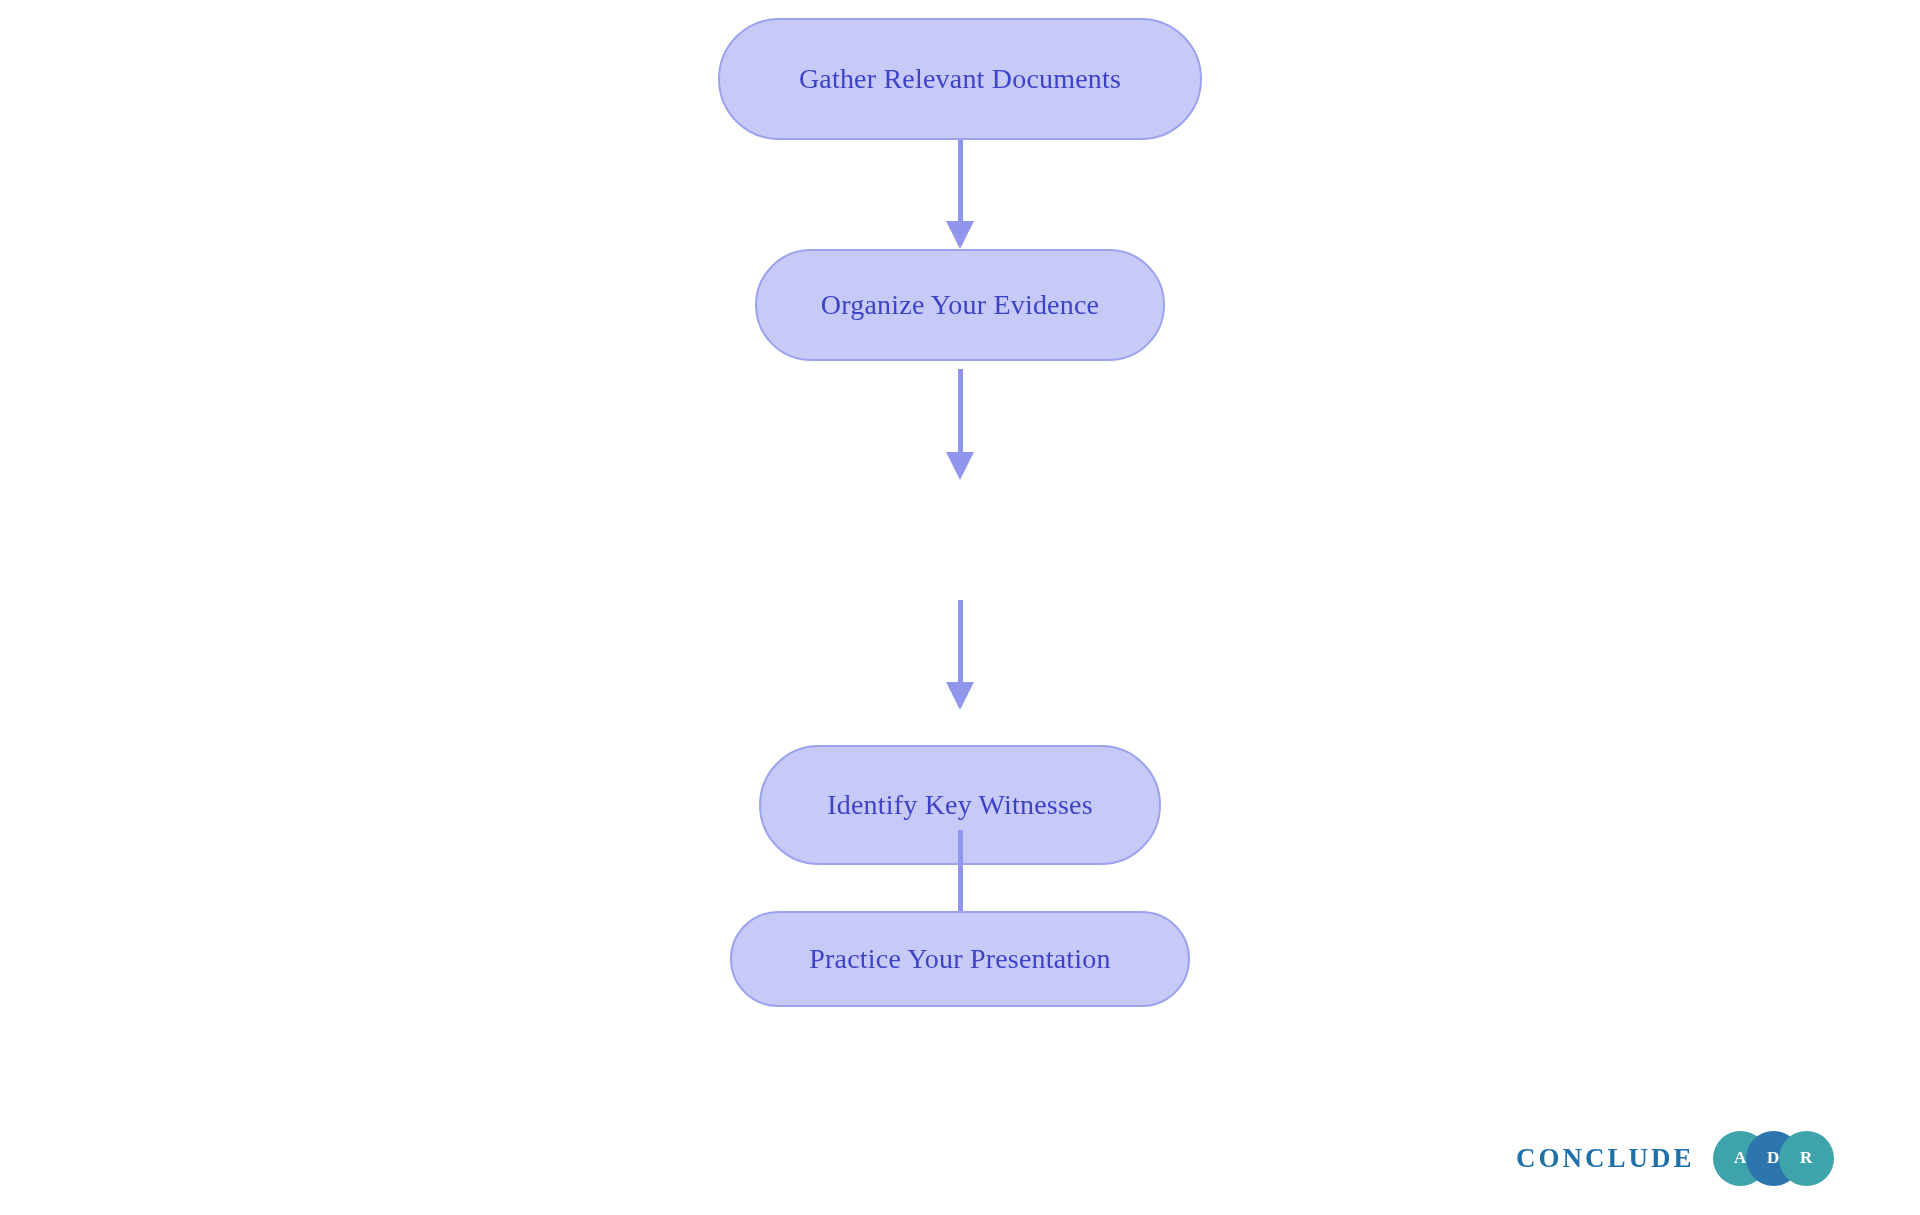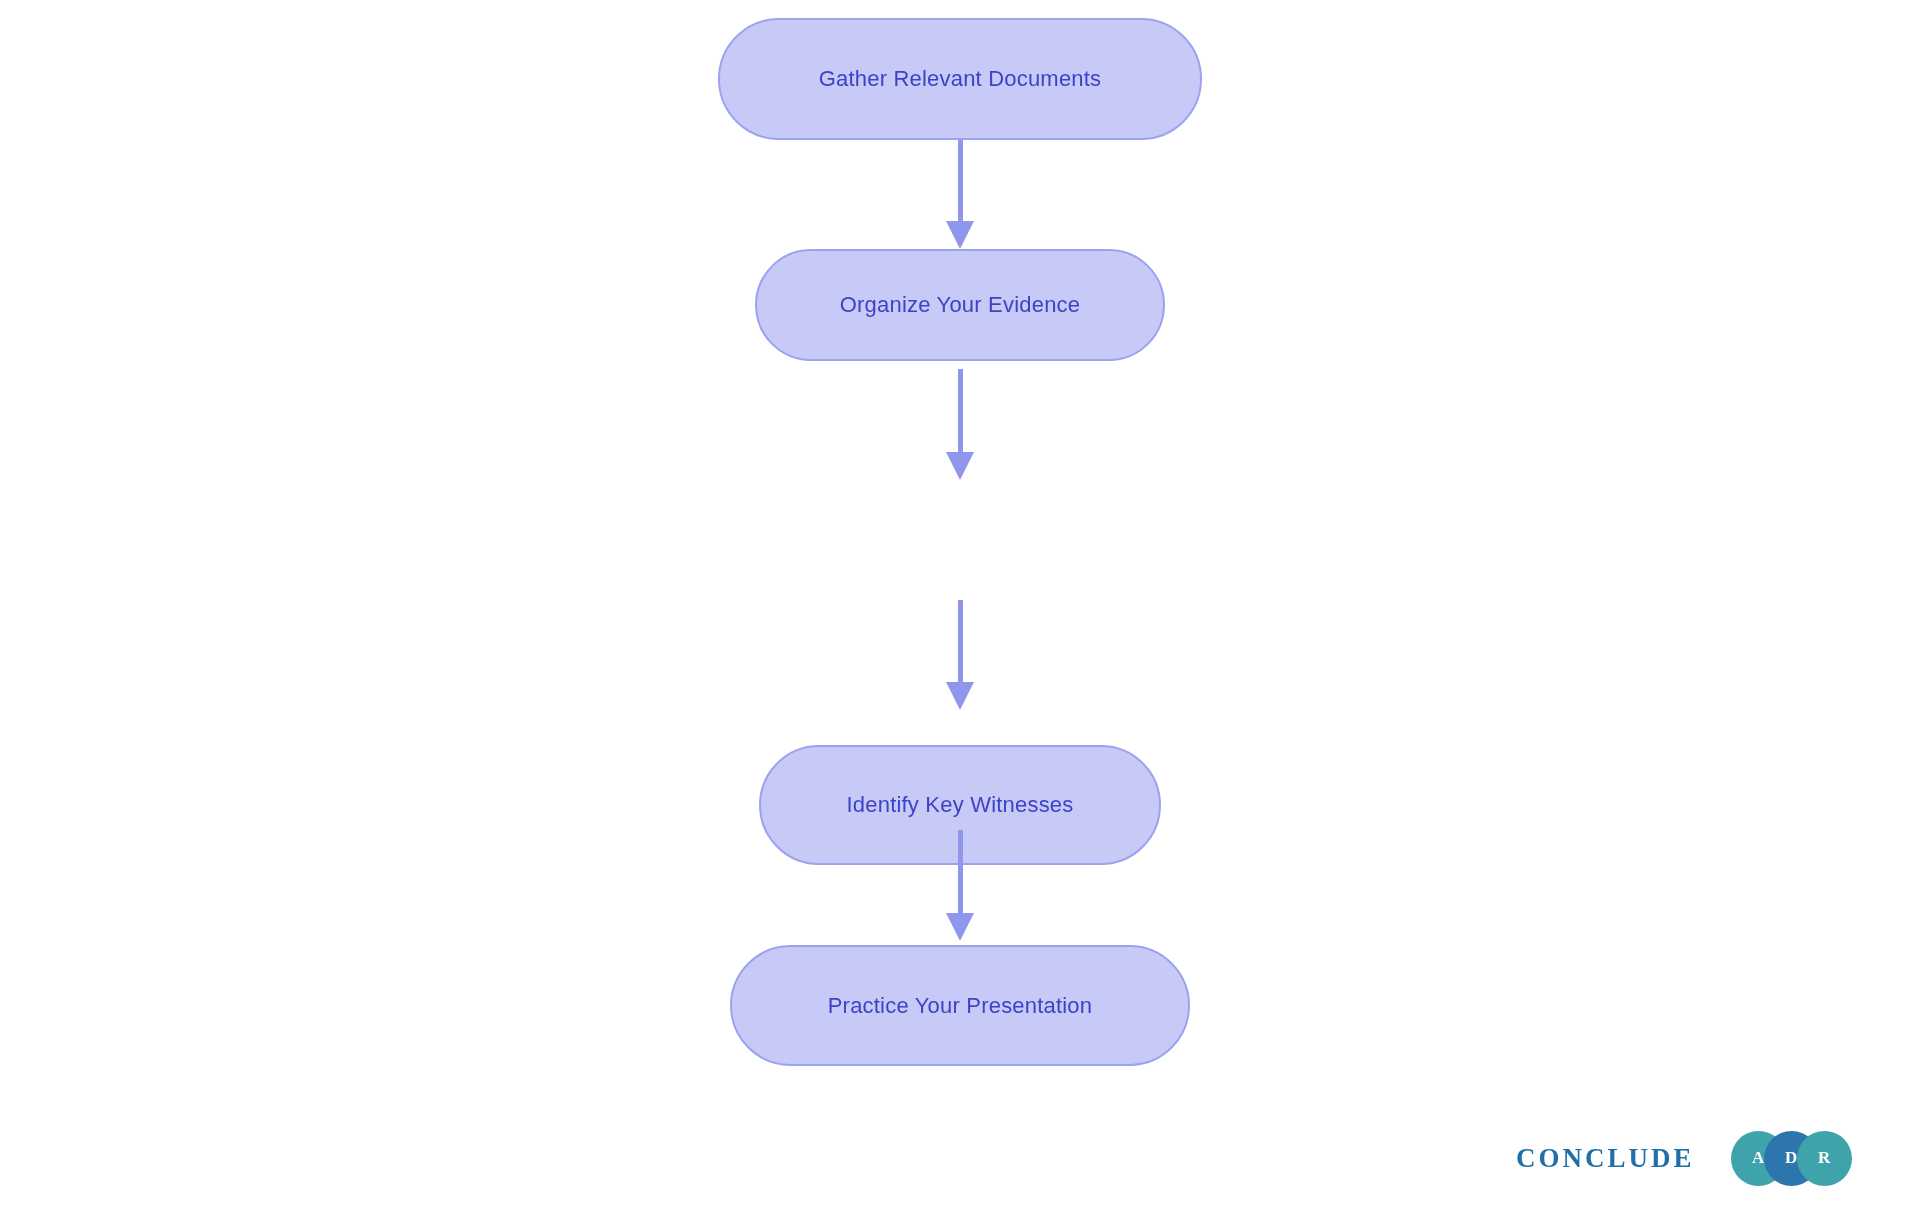--- a/index.html
+++ b/index.html
@@ -16,29 +16,30 @@
   .node {
     position: absolute;
     box-sizing: border-box;
     background: var(--node-fill, #c7c9f7);
     border: 2px solid var(--node-border, #9ba3ef);
     border-radius: 62px;
     display: flex;
     align-items: center;
     justify-content: center;
     color: var(--node-text, #3d43c7);
-    font-size: 22px;
+    font-size: 28px;
     letter-spacing: 0.2px;
     white-space: nowrap;
+    font-family: Liberation Serif, serif;
   }
   .node-1 { left: 718px; top: 18px;  width: 484px; height: 122px; }
   .node-2 { left: 755px; top: 249px; width: 410px; height: 112px; }
   .node-3 { left: 734px; top: 480px; width: 452px; height: 120px; }
   .node-4 { left: 759px; top: 710px; width: 402px; height: 120px; margin-top: 35px; }
-  .node-5 { left: 730px; top: 945px; width: 460px; height: 121px; }
+  .node-5 { left: 730px; top: 911px; width: 460px; height: 96px; }
 
   
   .arrow { position: absolute; left: 946px; width: 28px; }
   .arrow-1 { top: 140px; height: 109px; }
   .arrow-2 { top: 369px; height: 111px; }
   .arrow-3 { top: 600px; height: 110px; }
   .arrow-4 { top: 830px; height: 111px; }
   .arrow .shaft {
     position: absolute;
     left: 11.5px;
@@ -66,21 +67,21 @@
     height: 56px;
     display: flex;
     align-items: center;
   }
   .wordmark {
     font-family: "Liberation Serif", serif;
     font-weight: bold;
     font-size: 27px;
     letter-spacing: 3px;
     color: var(--logo-text, #1f6fa8);
-    margin-right: 36px;
+    margin-right: 18px;
   }
   .badges { display: flex; align-items: center; }
   .badge {
     width: 55px;
     height: 55px;
     border-radius: 50%;
     display: flex;
     align-items: center;
     justify-content: center;
     color: #ffffff;

